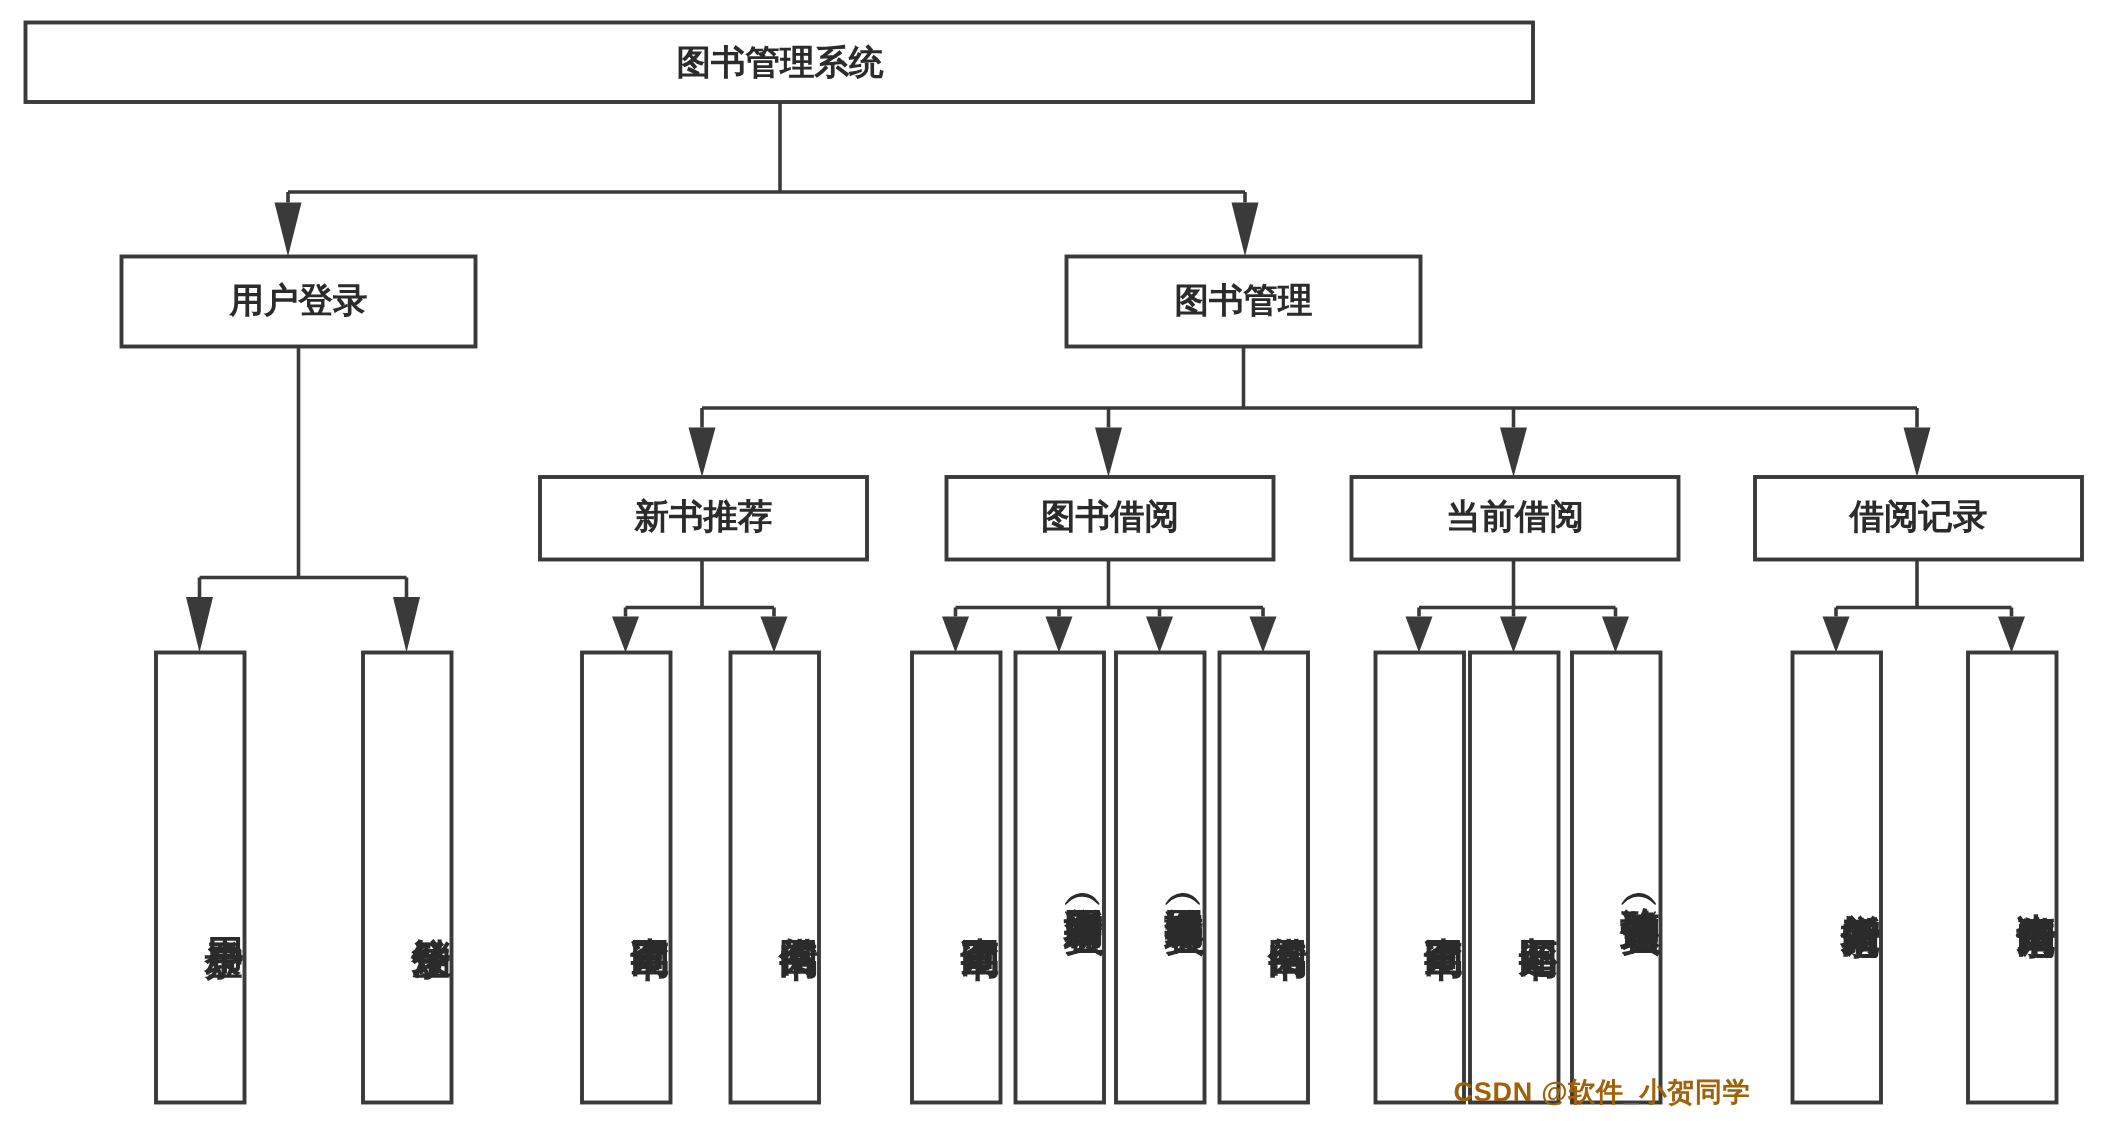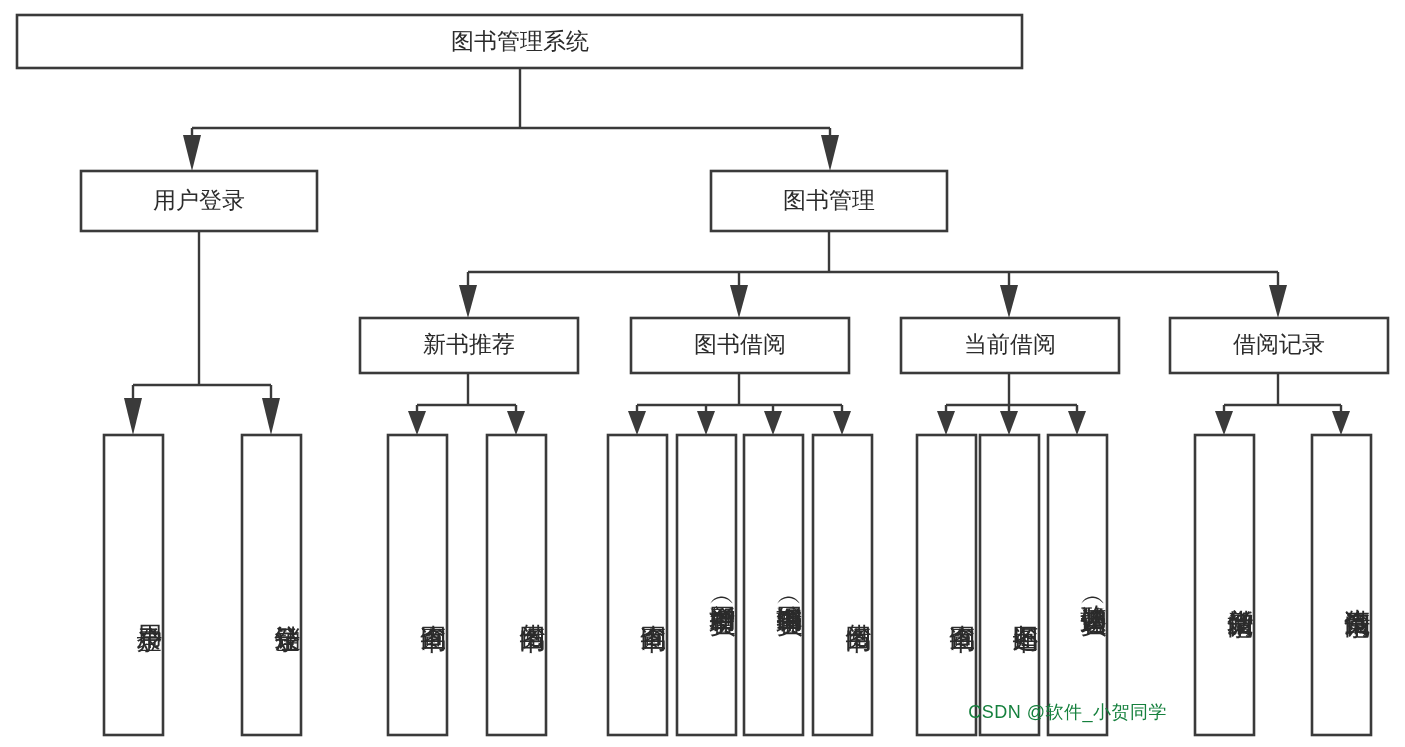--- a/index.html
+++ b/index.html
@@ -10,20 +10,21 @@
   body {
     width: 1405px;
     height: 747px;
     font-family: "Liberation Sans", "DejaVu Sans", sans-serif;
     overflow: hidden;
   }
   #diagram-root {
     position: relative;
     width: 1177px;
     height: 747px;
+    font-weight: bold;
   }
   svg#diagram-svg {
     position: absolute;
     top: 0;
     left: 0;
     width: 1405px;
     height: 747px;
     display: block;
   }
   .node-box {
@@ -58,24 +59,24 @@
     letter-spacing: 1px;
     white-space: nowrap;
     display: flex;
     align-items: flex-start;
     justify-content: center;
     pointer-events: none;
   }
   .watermark {
     position: absolute;
     right: 10px;
-    bottom: 23px;
+    bottom: 7px;
     font-family: "Liberation Sans", "DejaVu Sans", sans-serif;
     font-size: 18px;
-    color: #15803d;
+    color: #a16207;
     white-space: nowrap;
     letter-spacing: 0.5px;
     margin-top: 36px;
   }
 </style>
 </head>
 <body>
 
 <div id="diagram-root">
 

